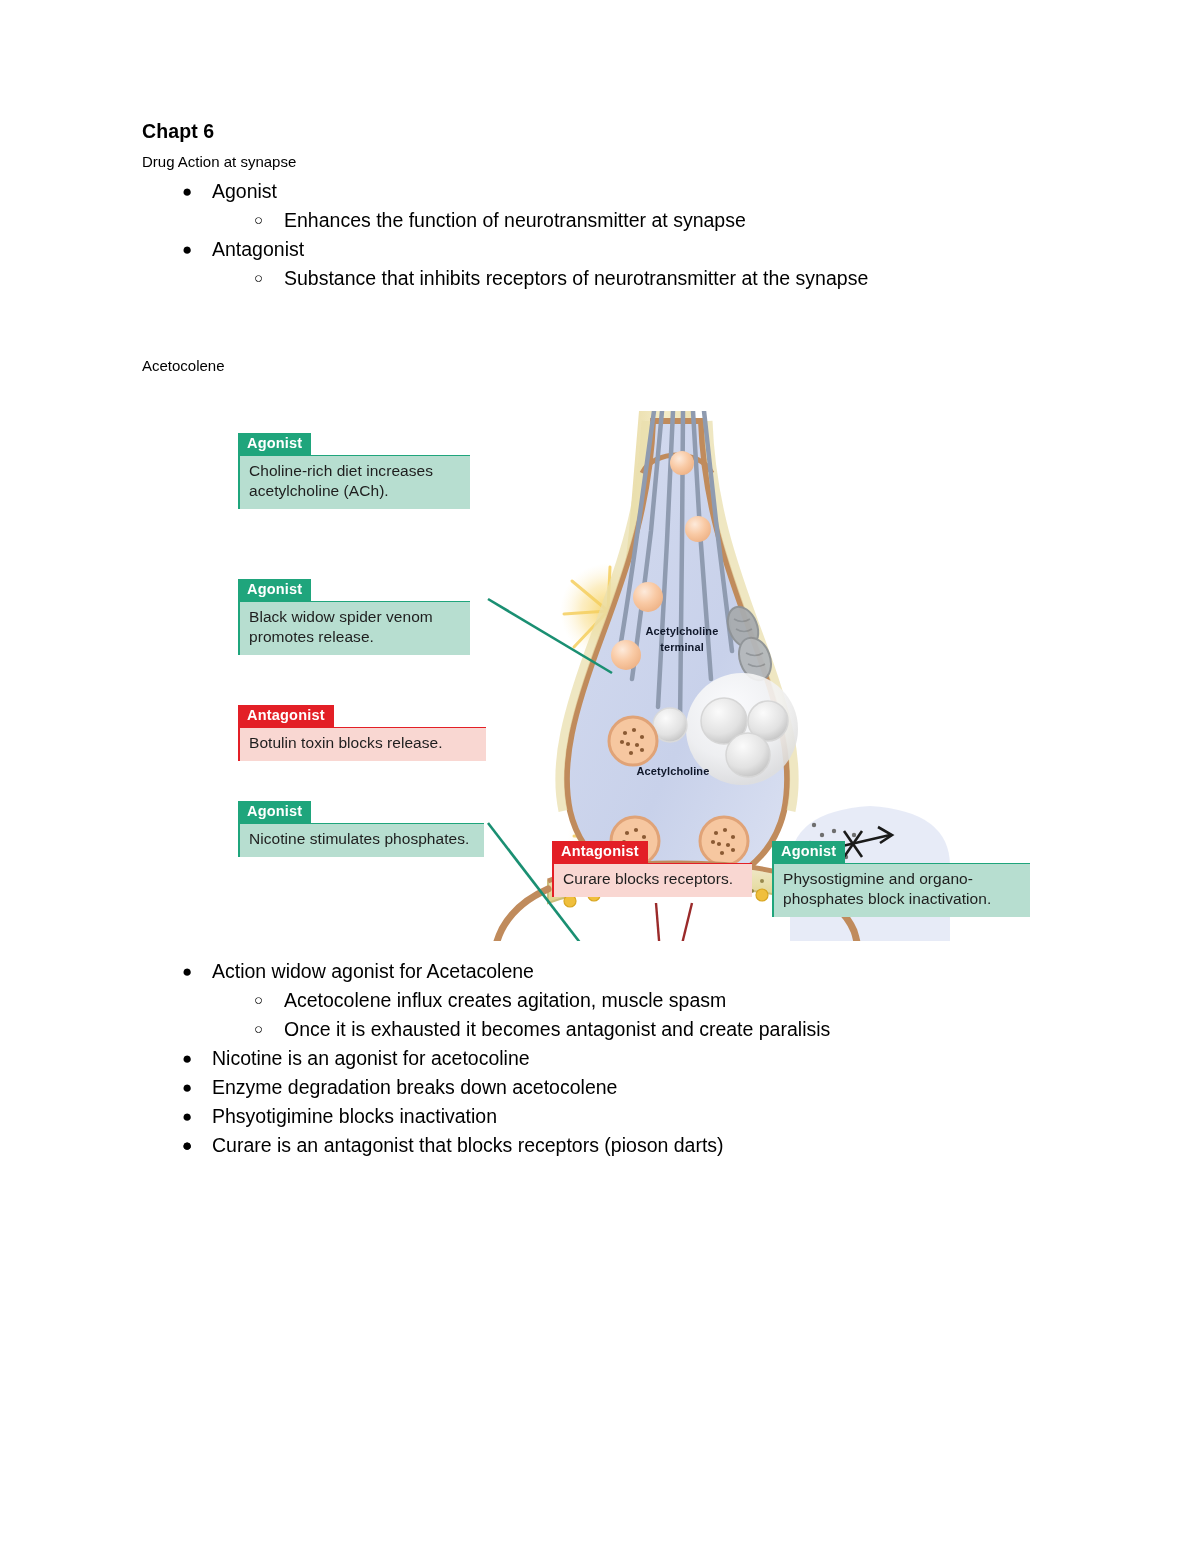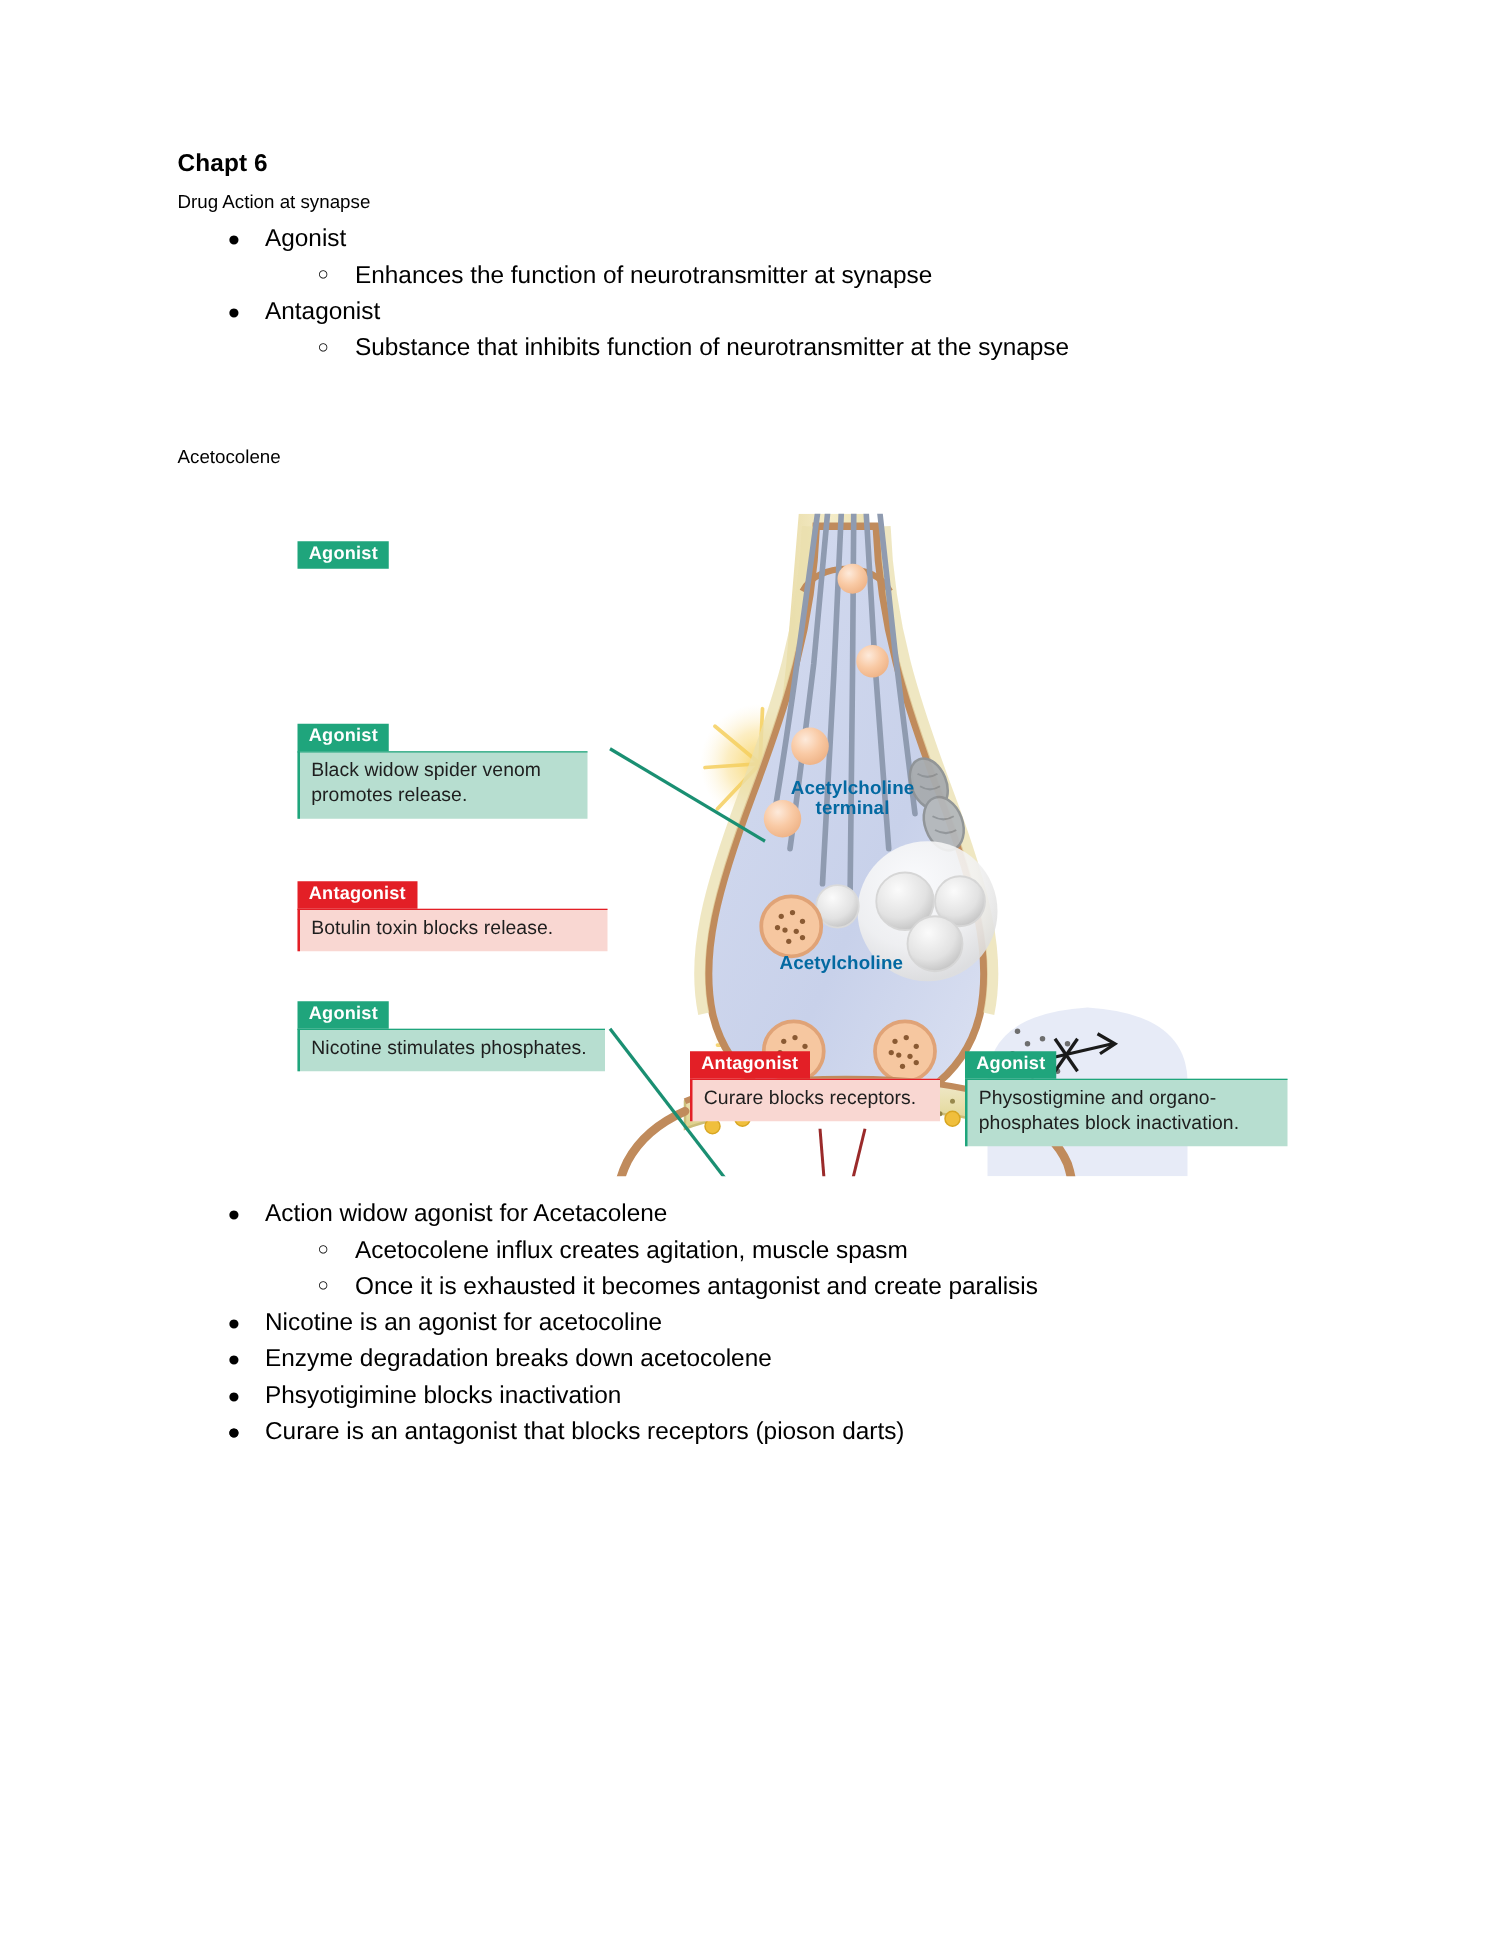--- a/index.html
+++ b/index.html
@@ -115,23 +115,23 @@
   }
   .callout.antagonist .hdr { background: #e31f26; }
   .callout.antagonist .body {
     background: #f9d7d2;
     border-top: 1.5px solid #e31f26;
     border-left: 2px solid #e31f26;
   }
 
   .fig-label {
     position: absolute;
-    font-size: 15px;
+    font-size: 11px;
     font-weight: bold;
-    color: #0369a1;
+    color: #0f172a;
     text-align: center;
     line-height: 16px;
     letter-spacing: .1px;
   }
 </style>
 </head>
 <body>
 
 <div class="page">
   <div class="content">
@@ -149,21 +149,21 @@
             <span>Enhances the function of neurotransmitter at synapse</span>
           </li>
         </ul>
       </li>
       <li>
         <span class="bullet">●</span>
         <span>Antagonist</span>
         <ul class="lvl2">
           <li>
             <span class="bullet">○</span>
-            <span>Substance that inhibits function of neurotransmitter at the synapse</span>
+            <span>Substance that inhibits receptors of neurotransmitter at the synapse</span>
           </li>
         </ul>
       </li>
     </ul>
 
     <div class="spacer-lg"></div>
     <p class="doc-sub">Acetocolene</p>
     <div class="spacer-md"></div>
 
     <div class="figure">
@@ -413,20 +413,24 @@
       </svg>
 
       <div class="fig-label" style="left:382px; top:212px; width:140px;">
         <div>Acetylcholine</div>
         <div>terminal</div>
       </div>
       <div class="fig-label" style="left:378px; top:352px; width:130px;">Acetylcholine</div>
 
       <div class="callout agonist" style="left:8px; top:22px; width:232px;">
         <div class="hdr">Agonist</div>
+        <div class="body">
+          <div>Choline-rich diet increases</div>
+          <div>acetylcholine (ACh).</div>
+        </div>
       </div>
 
       <div class="callout agonist" style="left:8px; top:168px; width:232px;">
         <div class="hdr">Agonist</div>
         <div class="body">
           <div>Black widow spider venom</div>
           <div>promotes release.</div>
         </div>
       </div>
 

